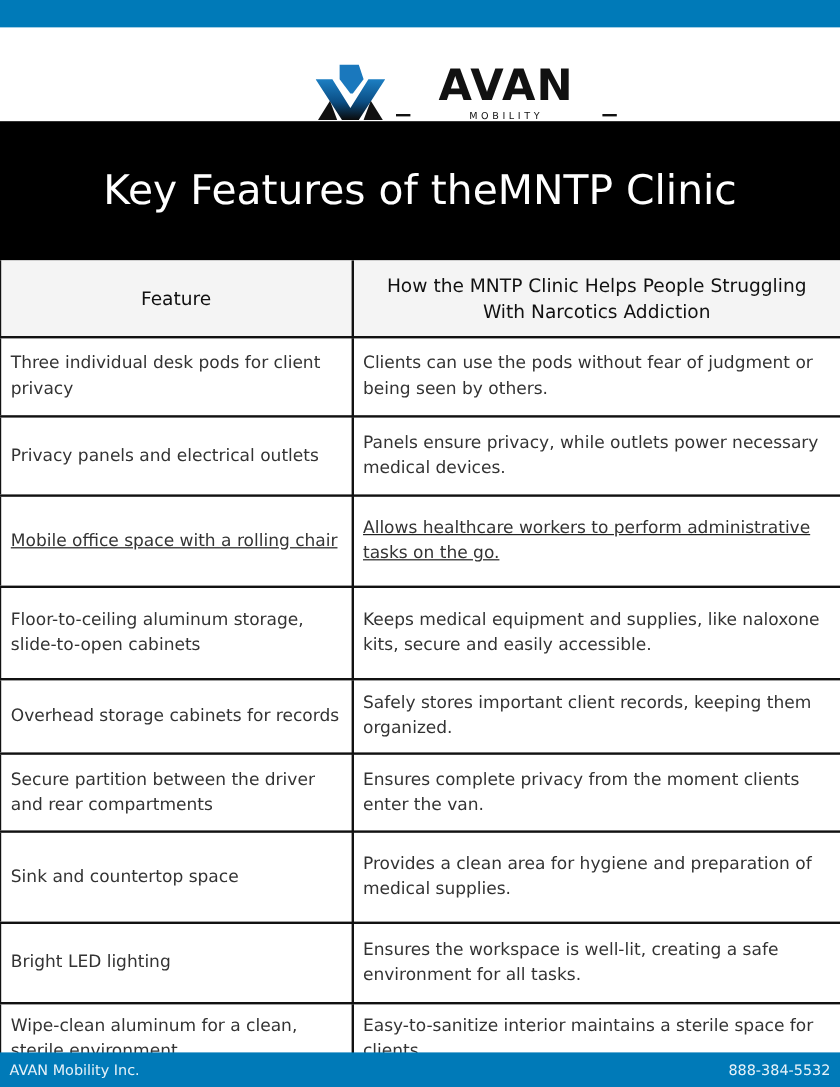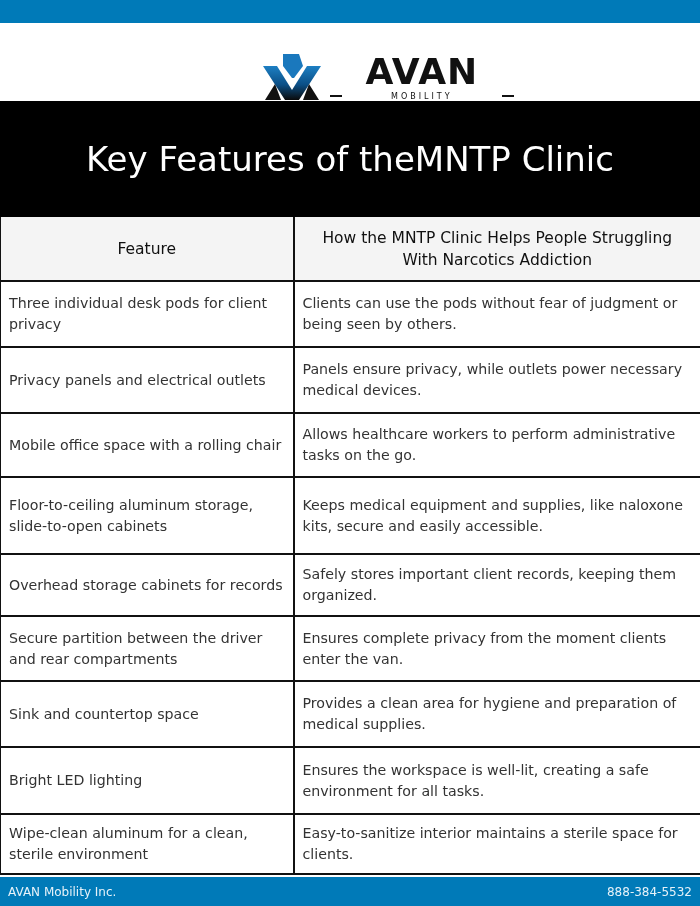--- a/index.html
+++ b/index.html
@@ -79,37 +79,37 @@
   </thead>
   <tbody id="rows">
       <tr style="height: 66px; margin-left: 24px;">
         <td>Three individual desk pods for client privacy</td>
         <td>Clients can use the pods without fear of judgment or being seen by others.</td>
       </tr>
       <tr style="height: 66px;">
         <td>Privacy panels and electrical outlets</td>
         <td>Panels ensure privacy, while outlets power necessary medical devices.</td>
       </tr>
-      <tr style="height: 64px;">
+      <tr style="height: 76px; text-decoration: underline;">
         <td>Mobile office space with a rolling chair</td>
         <td>Allows healthcare workers to perform administrative tasks on the go.</td>
       </tr>
       <tr style="height: 77px; border-radius: 22px;">
         <td>Floor-to-ceiling aluminum storage, slide-to-open cabinets</td>
         <td>Keeps medical equipment and supplies, like naloxone kits, secure and easily accessible.</td>
       </tr>
       <tr style="height: 62px;">
         <td>Overhead storage cabinets for records</td>
         <td>Safely stores important client records, keeping them organized.</td>
       </tr>
       <tr style="height: 65px;">
         <td>Secure partition between the driver and rear compartments</td>
         <td>Ensures complete privacy from the moment clients enter the van.</td>
       </tr>
-      <tr style="height: 66px;">
+      <tr style="height: 76px;">
         <td>Sink and countertop space</td>
         <td>Provides a clean area for hygiene and preparation of medical supplies.</td>
       </tr>
       <tr style="height: 67px;">
         <td>Bright LED lighting</td>
         <td>Ensures the workspace is well-lit, creating a safe environment for all tasks.</td>
       </tr>
       <tr style="height: 60px; margin-left: 29px;">
         <td>Wipe-clean aluminum for a clean, sterile environment</td>
         <td>Easy-to-sanitize interior maintains a sterile space for clients.</td>

